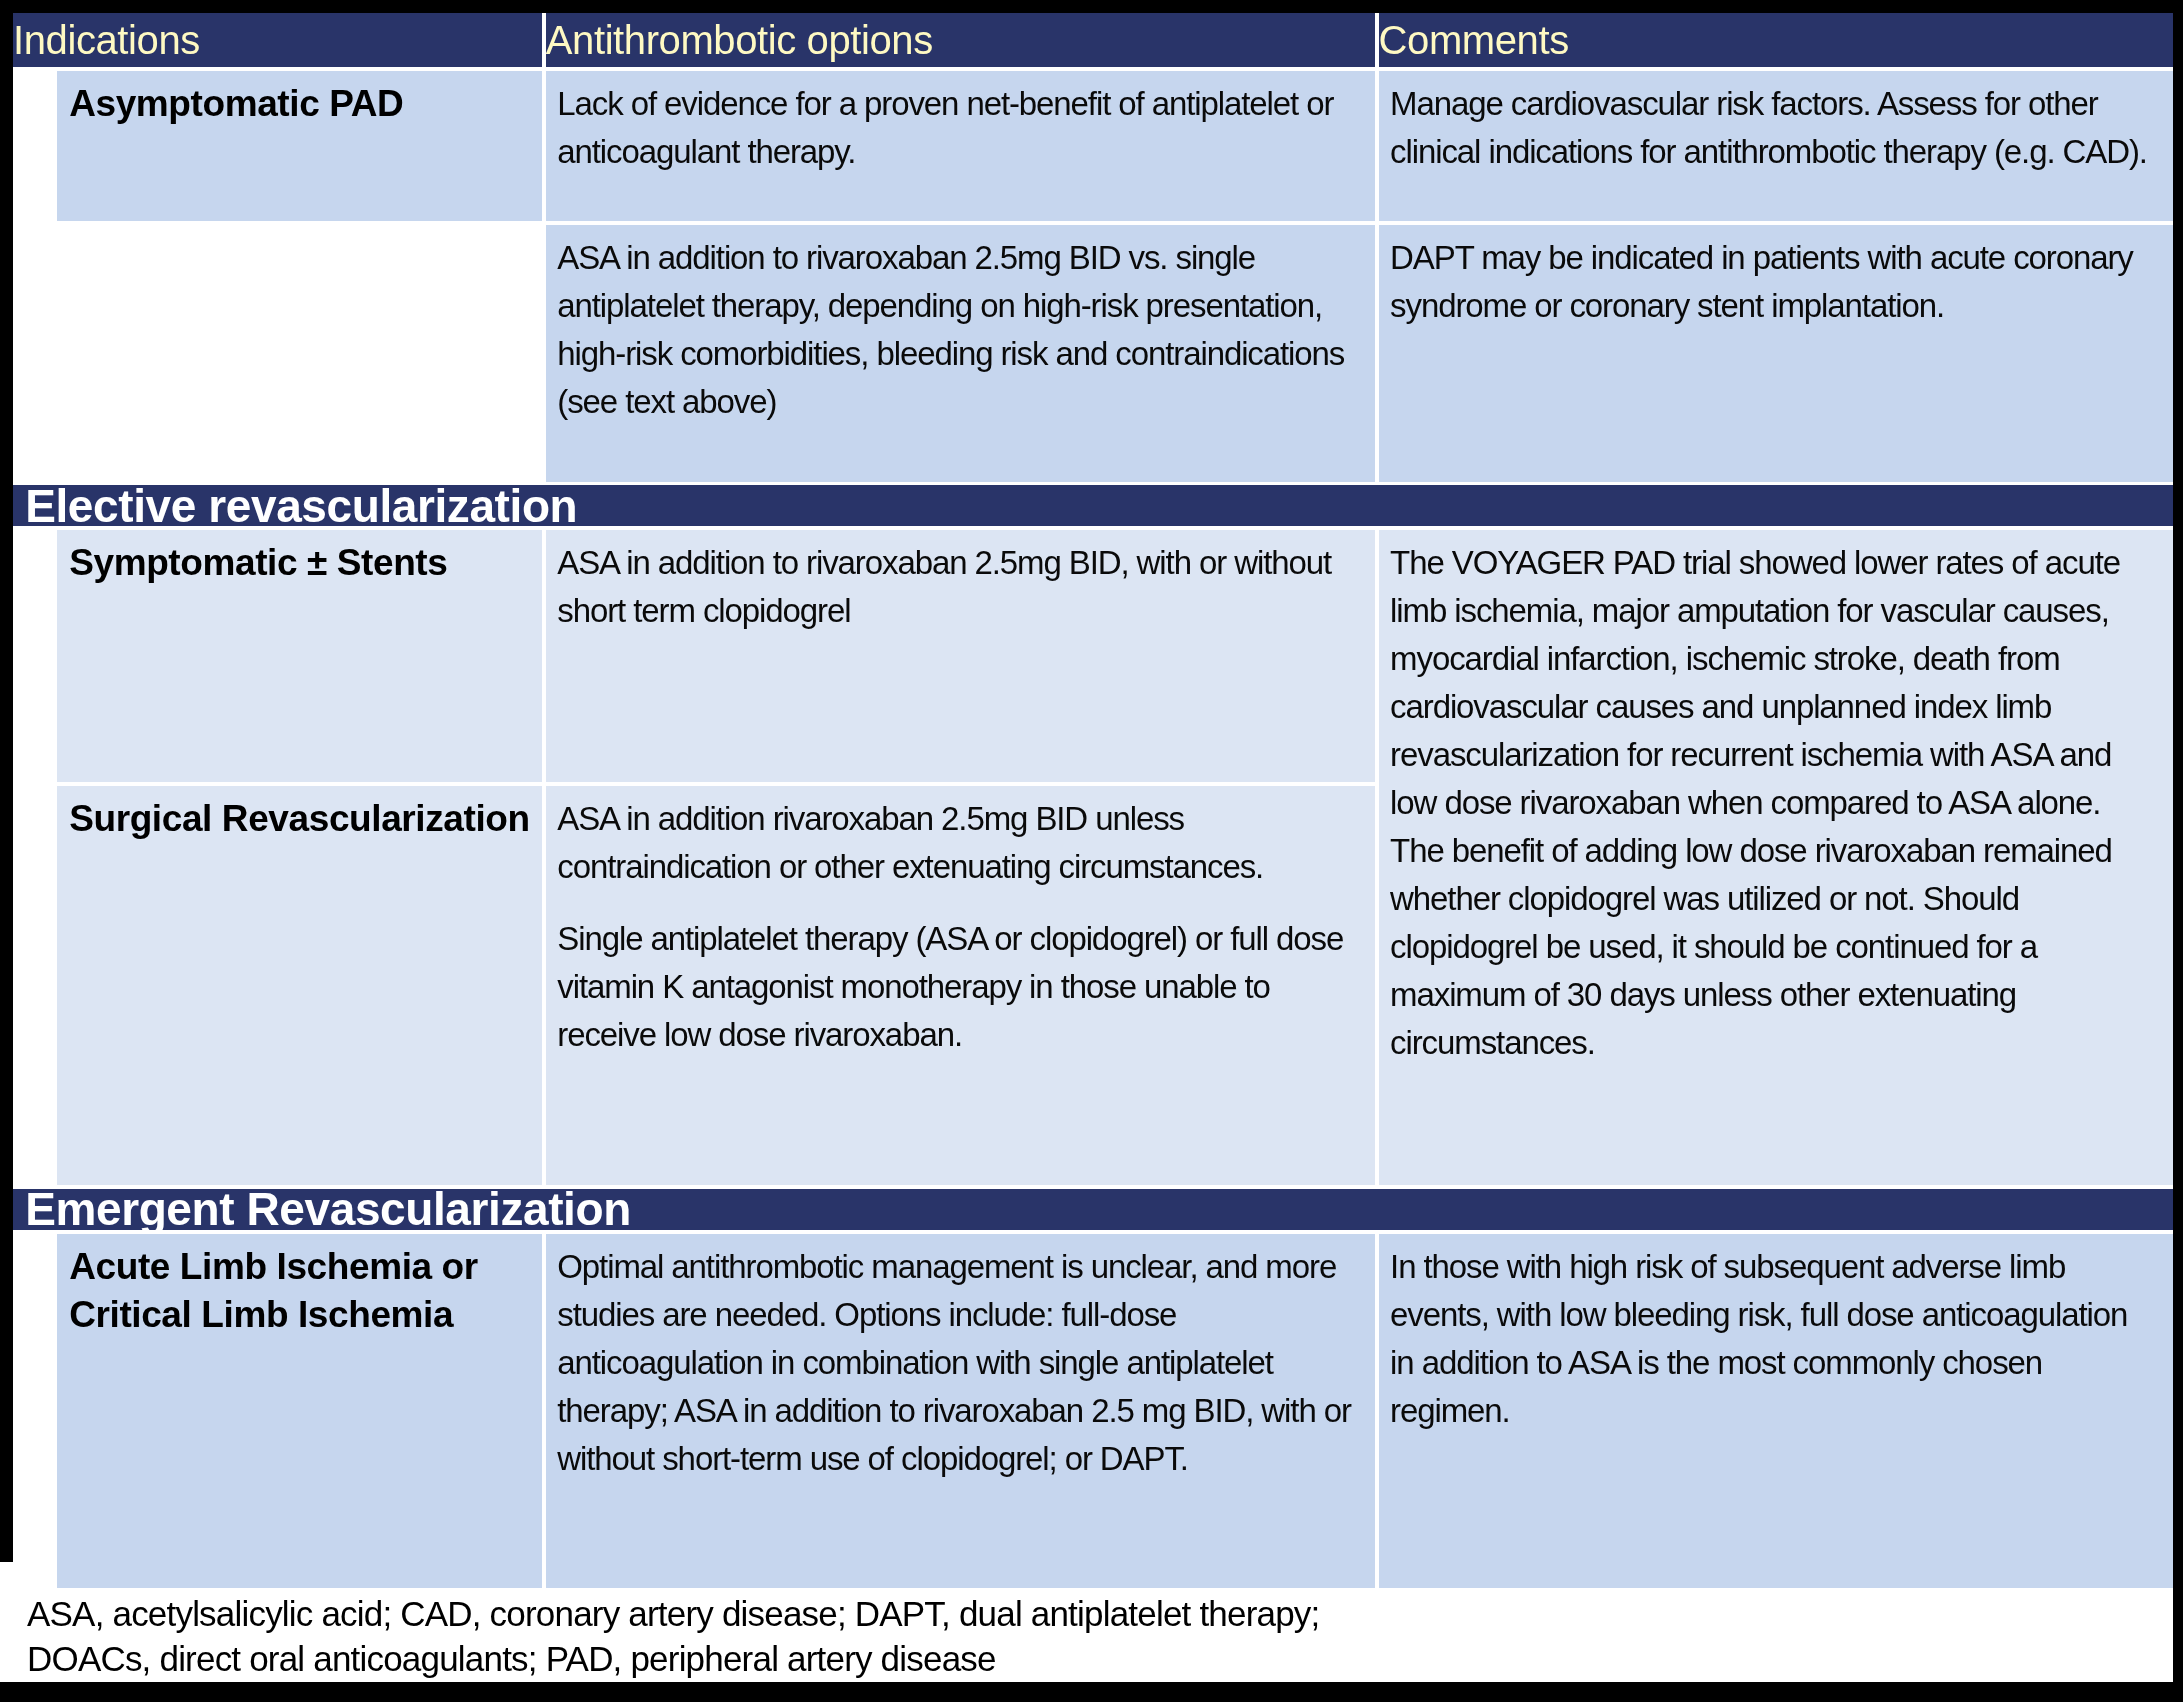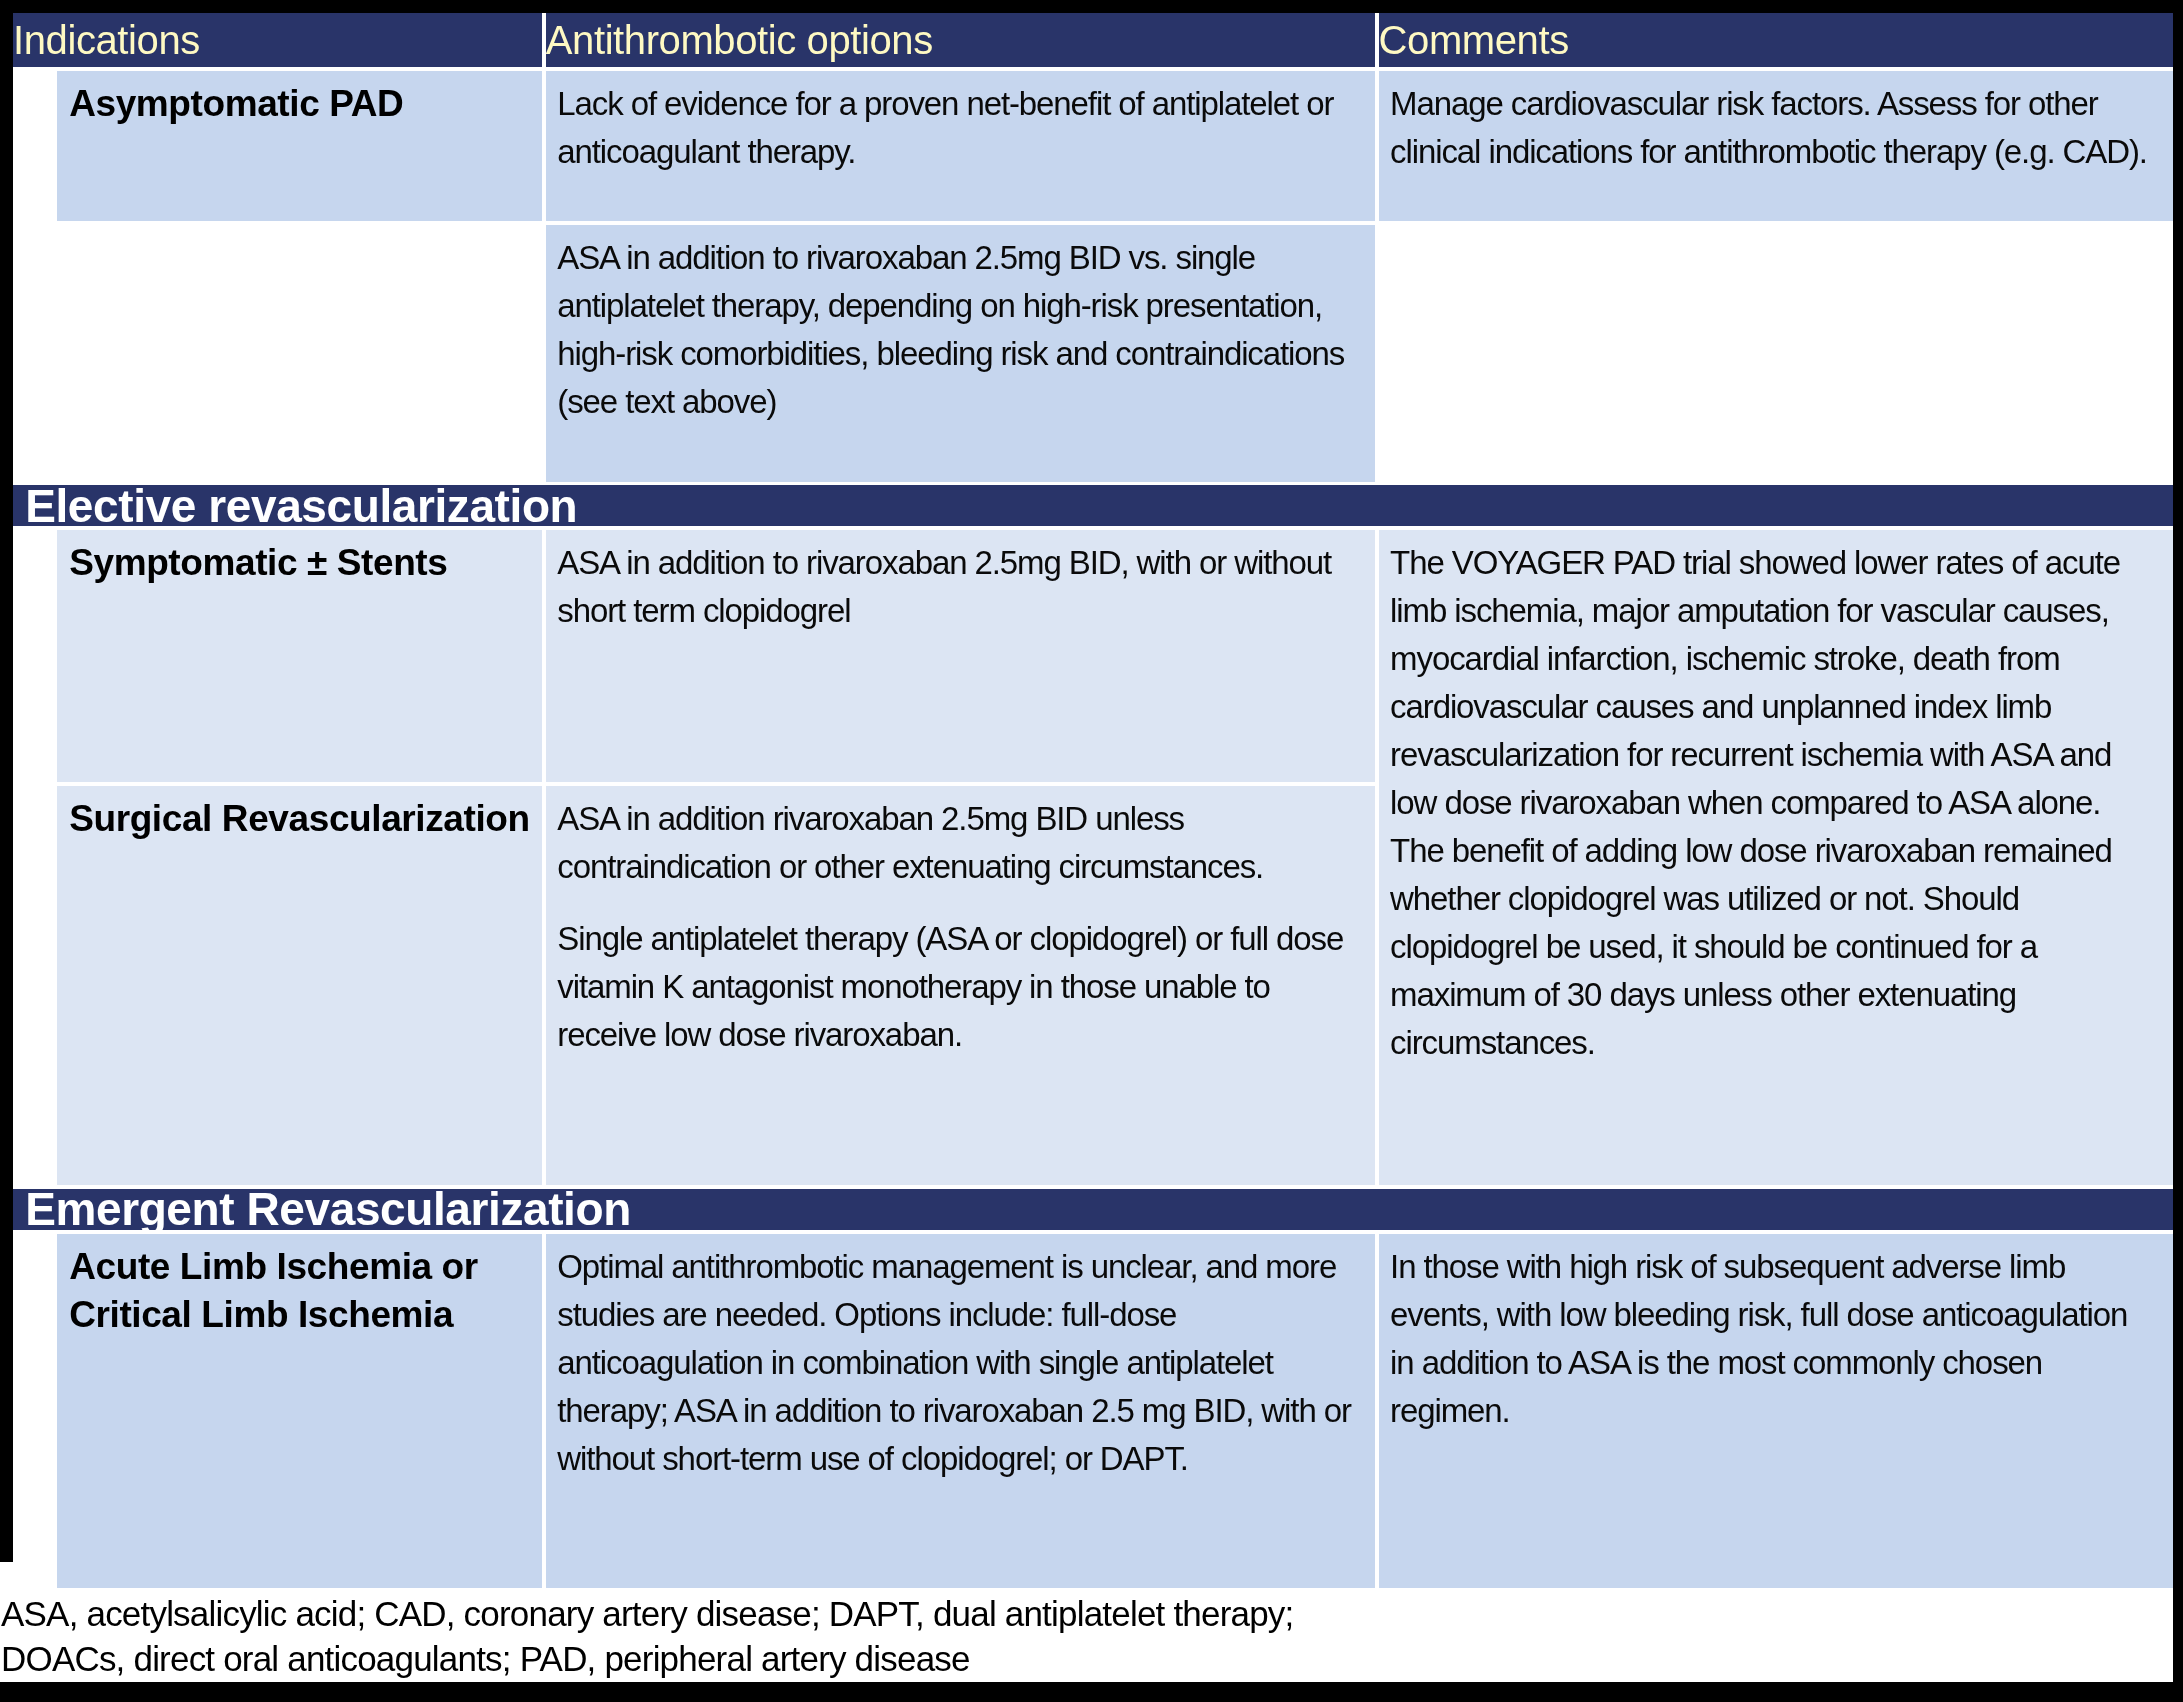--- a/index.html
+++ b/index.html
@@ -9,21 +9,21 @@
     background:#000;
     overflow:hidden;
     font-family:"Liberation Sans","DejaVu Sans",sans-serif;
   }
   
   .footer-bg{
     position:absolute;left:0;top:1562px;width:2173px;height:120px;
     background:#fff;
   }
   .footnote{
-    position:absolute;left:1px;top:29px;
+    position:absolute;left:27px;top:29px;
     font-size:35px;line-height:45px;letter-spacing:-0.8px;color:#000;
     white-space:nowrap;
   }
   
   .t{
     position:absolute;left:13px;top:13px;
     display:grid;
     grid-template-columns:529px 829px 794px;
     grid-template-rows:54px 150px 257px 41px 252px 399px 41px 354px;
     gap:3.8px;
@@ -75,20 +75,21 @@
 
     <div class="cell hdr c1 r1">Indications</div>
     <div class="cell hdr c2 r1">Antithrombotic options</div>
     <div class="cell hdr c3 r1">Comments</div>
 
     <div class="cell med ind c1 r2">Asymptomatic PAD</div>
     <div class="cell med body c2 r2">Lack of evidence for a proven net-benefit of antiplatelet or anticoagulant therapy.</div>
     <div class="cell med body c3 r2">Manage cardiovascular risk factors. Assess for other clinical indications for antithrombotic therapy (e.g. CAD).</div>
 
     <div class="cell med body c2 r3">ASA in addition to rivaroxaban 2.5mg BID vs. single antiplatelet therapy, depending on high-risk presentation, high-risk comorbidities, bleeding risk and contraindications (see text above)</div>
+    <div class="cell med body c3 r3">DAPT may be indicated in patients with acute coronary syndrome or coronary stent implantation.</div>
 
     <div class="cell banner r4">Elective revascularization</div>
 
     <div class="cell lgt ind c1 r5">Symptomatic ± Stents</div>
     <div class="cell lgt body c2 r5">ASA in addition to rivaroxaban 2.5mg BID, with or without short term clopidogrel</div>
     <div class="cell lgt body c3 span56">The VOYAGER PAD trial showed lower rates of acute limb ischemia, major amputation for vascular causes, myocardial infarction, ischemic stroke, death from cardiovascular causes and unplanned index limb revascularization for recurrent ischemia with ASA and low dose rivaroxaban when compared to ASA alone. The benefit of adding low dose rivaroxaban remained whether clopidogrel was utilized or not. Should clopidogrel be used, it should be continued for a maximum of 30 days unless other extenuating circumstances.</div>
 
     <div class="cell lgt ind c1 r6">Surgical Revascularization</div>
     <div class="cell lgt body c2 r6">
       <div class="para">ASA in addition rivaroxaban 2.5mg BID unless contraindication or other extenuating circumstances.</div>

